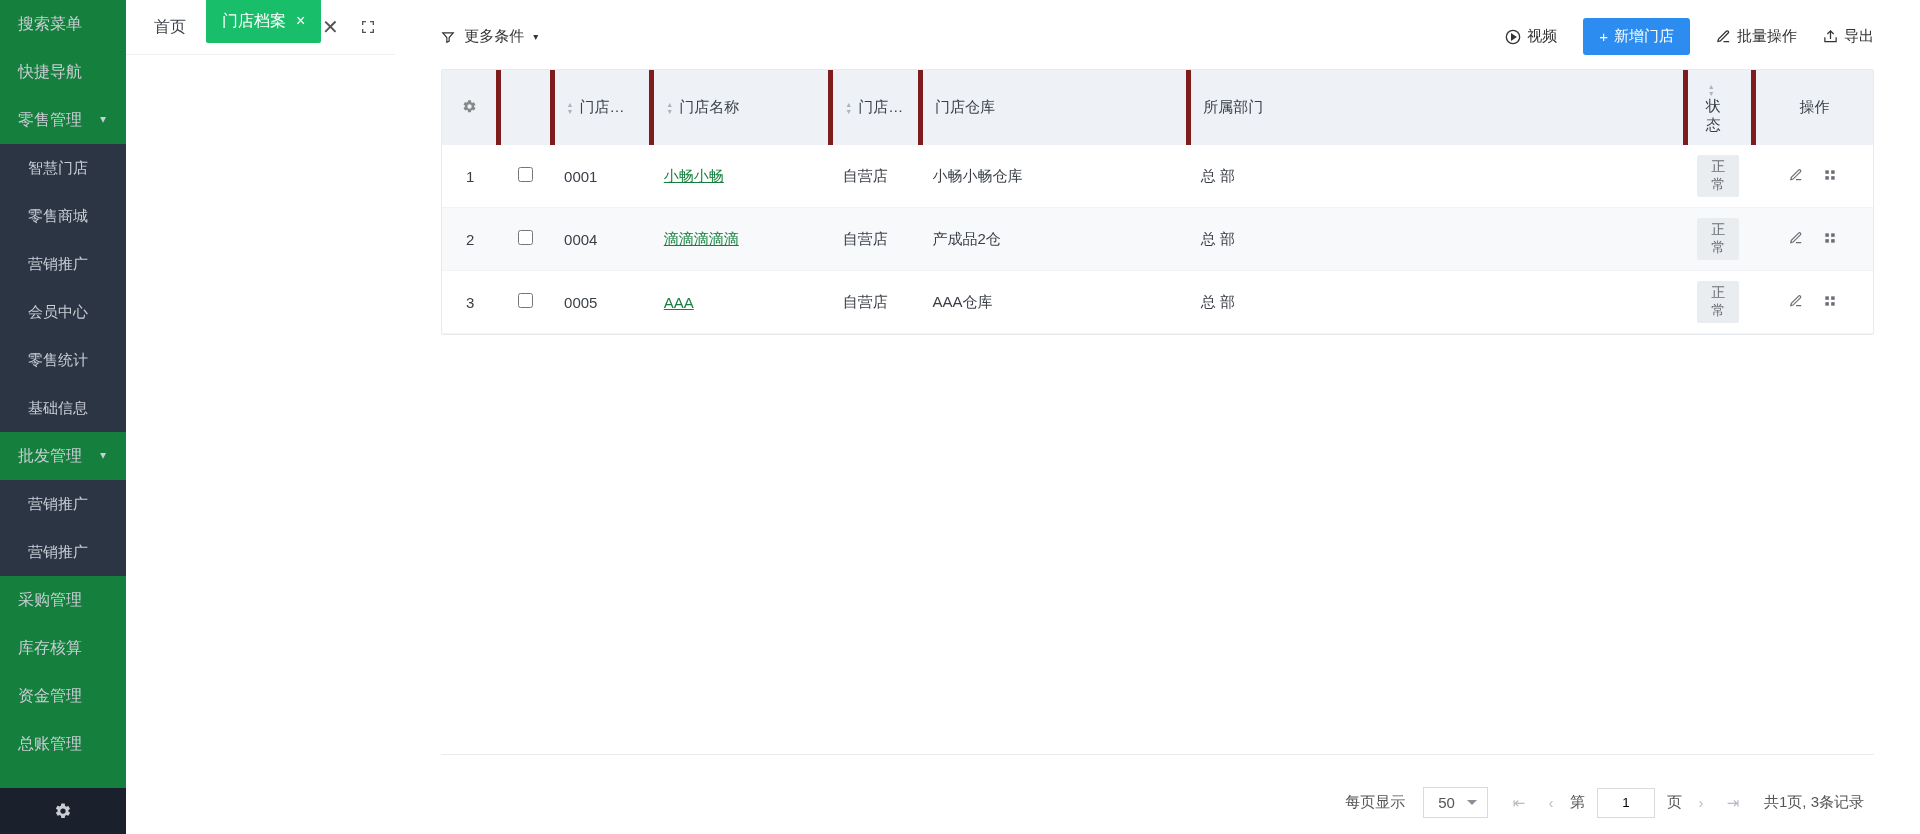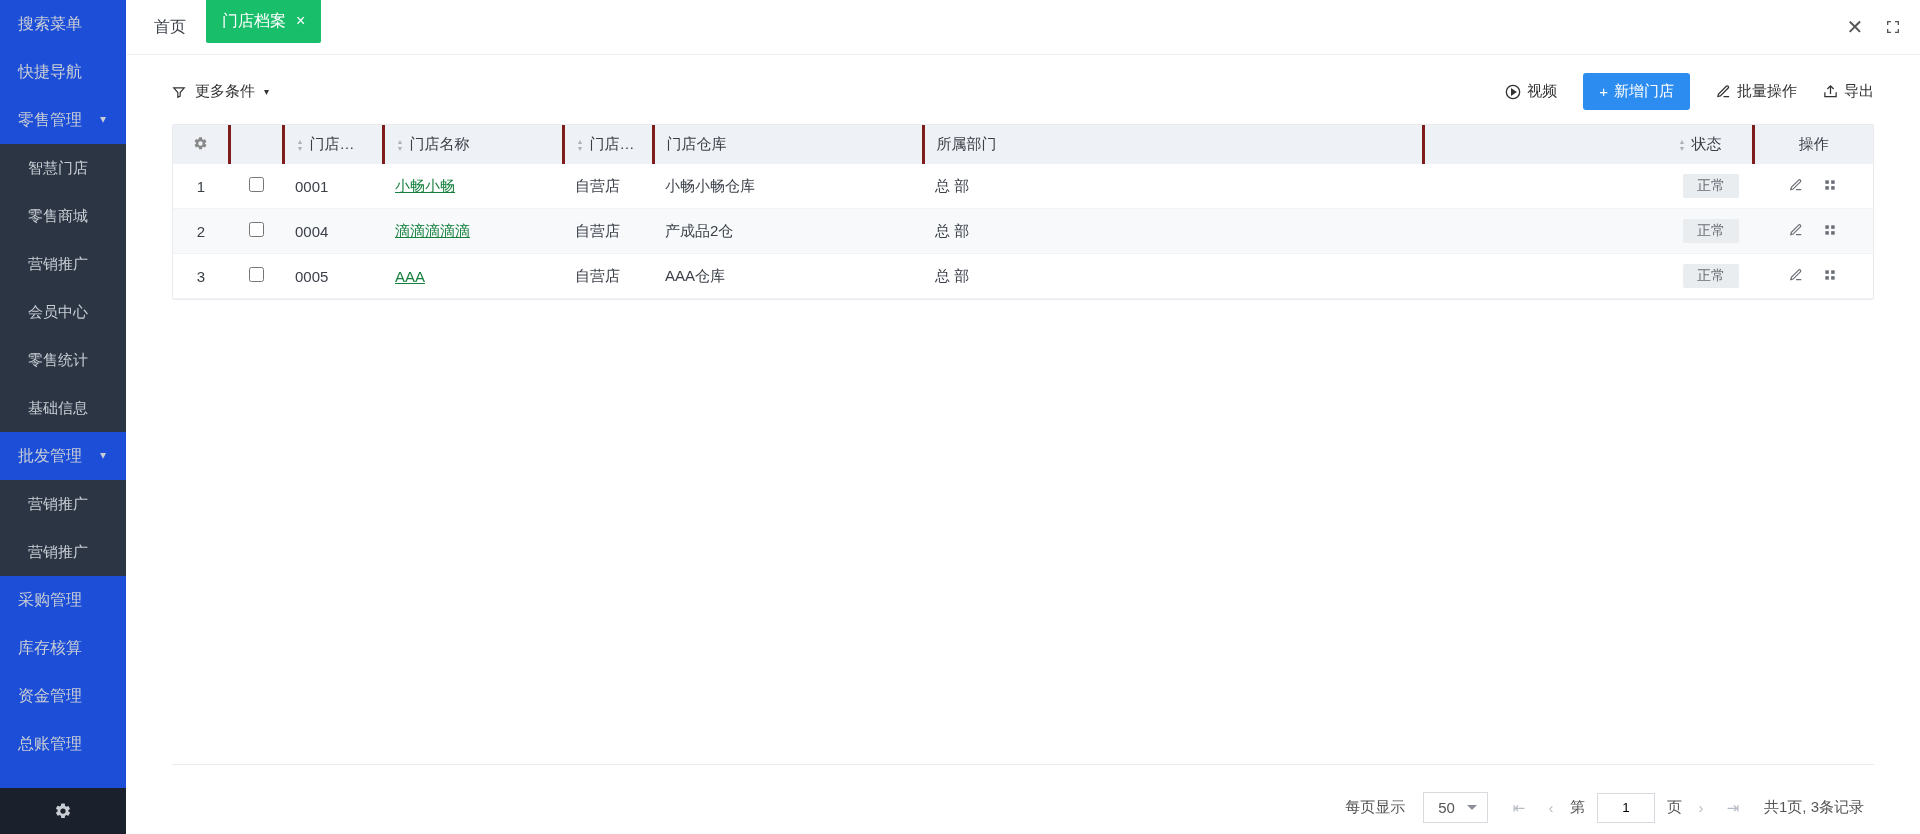--- a/index.html
+++ b/index.html
@@ -1,30 +1,30 @@
 <!DOCTYPE html>
 <html><head>
 <meta charset="utf-8">
 <style>
 * { margin:0; padding:0; box-sizing:border-box; font-family:"Microsoft YaHei","PingFang SC",Arial,sans-serif; }
 body { background:#f5f6f7; overflow:hidden; }
 .app { display:flex; height:834px; width:1920px; }
 
 
-.sidebar { width:126px; background:#1d4ed8; display:flex; flex-direction:column; color:#c9cdd4; font-size:16px; }
+.sidebar { width:126px; background:#15803d; display:flex; flex-direction:column; color:#c9cdd4; font-size:16px; }
 .sidebar-scroll { flex:1; overflow:hidden; }
 .sidebar-item { display:flex; align-items:center; padding:0 18px; height:48px; cursor:pointer; gap:6px; }
 .sidebar-item.expanded .caret { transform:rotate(180deg); }
 .sidebar-item.sub { padding-left:28px; background:#2b3544; font-size:15px;}
 .sidebar-bottom { height:46px; background:#1a202c; display:flex; align-items:center; justify-content:center; }
 .caret { margin-left:auto; font-size:10px; }
 .gear { width:18px; height:18px; fill:#c9cdd4; }
 
 
-.main { flex:1; display:flex; flex-direction:column; background:#fff; }
+.main { flex:1; display:flex; flex-direction:row; background:#fff; }
 
 
 .tabs-bar { height:55px; display:flex; align-items:center; border-bottom:1px solid #eef0f2; background:#fff;}
 .tab { display:flex; align-items:center; padding:0 20px; height:55px; font-size:16px; color:#3a3f47; cursor:pointer; }
 .tab.active { background:#19be6b; color:#fff; height:44px; margin-top:5px; margin-bottom:17px; border-radius:2px; padding:0 16px;}
 .tab.active .tab-close { margin-left:10px; font-size:16px;}
 .tabs-right { margin-left:auto; display:flex; align-items:center; gap:20px; padding-right:18px; color:#555;}
 .icon-btn { width:18px; height:18px; display:inline-flex; align-items:center; justify-content:center; cursor:pointer; }
 
 
@@ -37,21 +37,21 @@
 .search-box input::placeholder { color:#b0b5bc; }
 .search-ico { color:#2d8cf0; font-size:18px; margin-left:8px;}
 .more-filter { display:flex; align-items:center; gap:9px; font-size:15px; color:#333; cursor:pointer; }
 .toolbar-right { margin-left:auto; display:flex; align-items:center; gap:26px; font-size:15px; color:#333;justify-content:center;}
 .tool-link { display:flex; align-items:center; gap:6px; cursor:pointer; }
 .btn-primary { background:#2d8cf0; color:#fff; border:none; border-radius:3px; padding:9px 16px; font-size:15px; display:flex; align-items:center; gap:6px; cursor:pointer;}
 
 
 .table-wrap { border:1px solid #e8eaed; border-radius:2px; overflow:hidden; }
 table { width:100%; border-collapse:collapse; }
-thead th { background:#eef1f5; color:#3a3f47; font-weight:500; font-size:15px; text-align:left; padding:10px 12px; border-right:3px solid #7f1d1d; position:relative;}
+thead th { background:#eef1f5; color:#3a3f47; font-weight:500; font-size:15px; text-align:left; padding:10px 12px; border-right:5px solid #7f1d1d; position:relative;}
 thead th:last-child { border-right:none; }
 tbody td { padding:10px 12px; font-size:15px; color:#3a3f47; border-bottom:1px solid #f2f3f6;}
 tbody tr:nth-child(even){ background:#f7f9fb; }
 .col-idx { width:56px; text-align:center; }
 .col-chk { width:54px; text-align:center; }
 .col-code { width:100px; }
 .col-name { width:180px; }
 .col-type { width:90px; }
 .col-ware { width:270px; }
 .col-dept { width:500px; }
@@ -59,21 +59,21 @@
 .col-status { text-align:right; padding-right:14px !important; }
 .col-op { width:120px; text-align:center; }
 .sort-arrows { display:inline-flex; flex-direction:column; margin-right:6px; font-size:7px; line-height:7px; color:#adb3bc; vertical-align:middle;}
 .link { color:#15803d; text-decoration:underline; cursor:pointer; }
 .badge { background:#e9edf0; color:#6a6e75; border-radius:2px; padding:3px 14px; font-size:14px; display:inline-block;}
 .op-icons { display:flex; justify-content:center; gap:20px; color:#6a6e75;}
 .op-icons span{ cursor:pointer; }
 input[type=checkbox]{ width:15px; height:15px; }
 
 
-.pagination-bar { margin-top:auto; height:70px; display:flex; align-items:center; justify-content:flex-end; gap:18px; font-size:15px; color:#555; padding-right:10px;}
+.pagination-bar { margin-top:auto; height:80px; display:flex; align-items:center; justify-content:flex-end; gap:18px; font-size:15px; color:#555; padding-right:10px;}
 .per-page-select { border:1px solid #d7dade; padding:6px 32px 6px 14px; position:relative; background:#fff; cursor:pointer;}
 .per-page-select:after { content:''; position:absolute; right:10px; top:50%; transform:translateY(-30%); border:5px solid transparent; border-top-color:#8a8f98;}
 .pg-btn { width:26px; height:26px; display:flex; align-items:center; justify-content:center; color:#b7bcc4; cursor:pointer;}
 .page-num-input{ width:58px; height:30px; border:1px solid #d7dade; text-align:center; margin:0 6px;}
 .pg-group{ display:flex; align-items:center; gap:6px;}
 .top-divider { border-top:1px solid #e8eaed; padding-top:16px;}
 </style>
 </head>
 <body>
 

